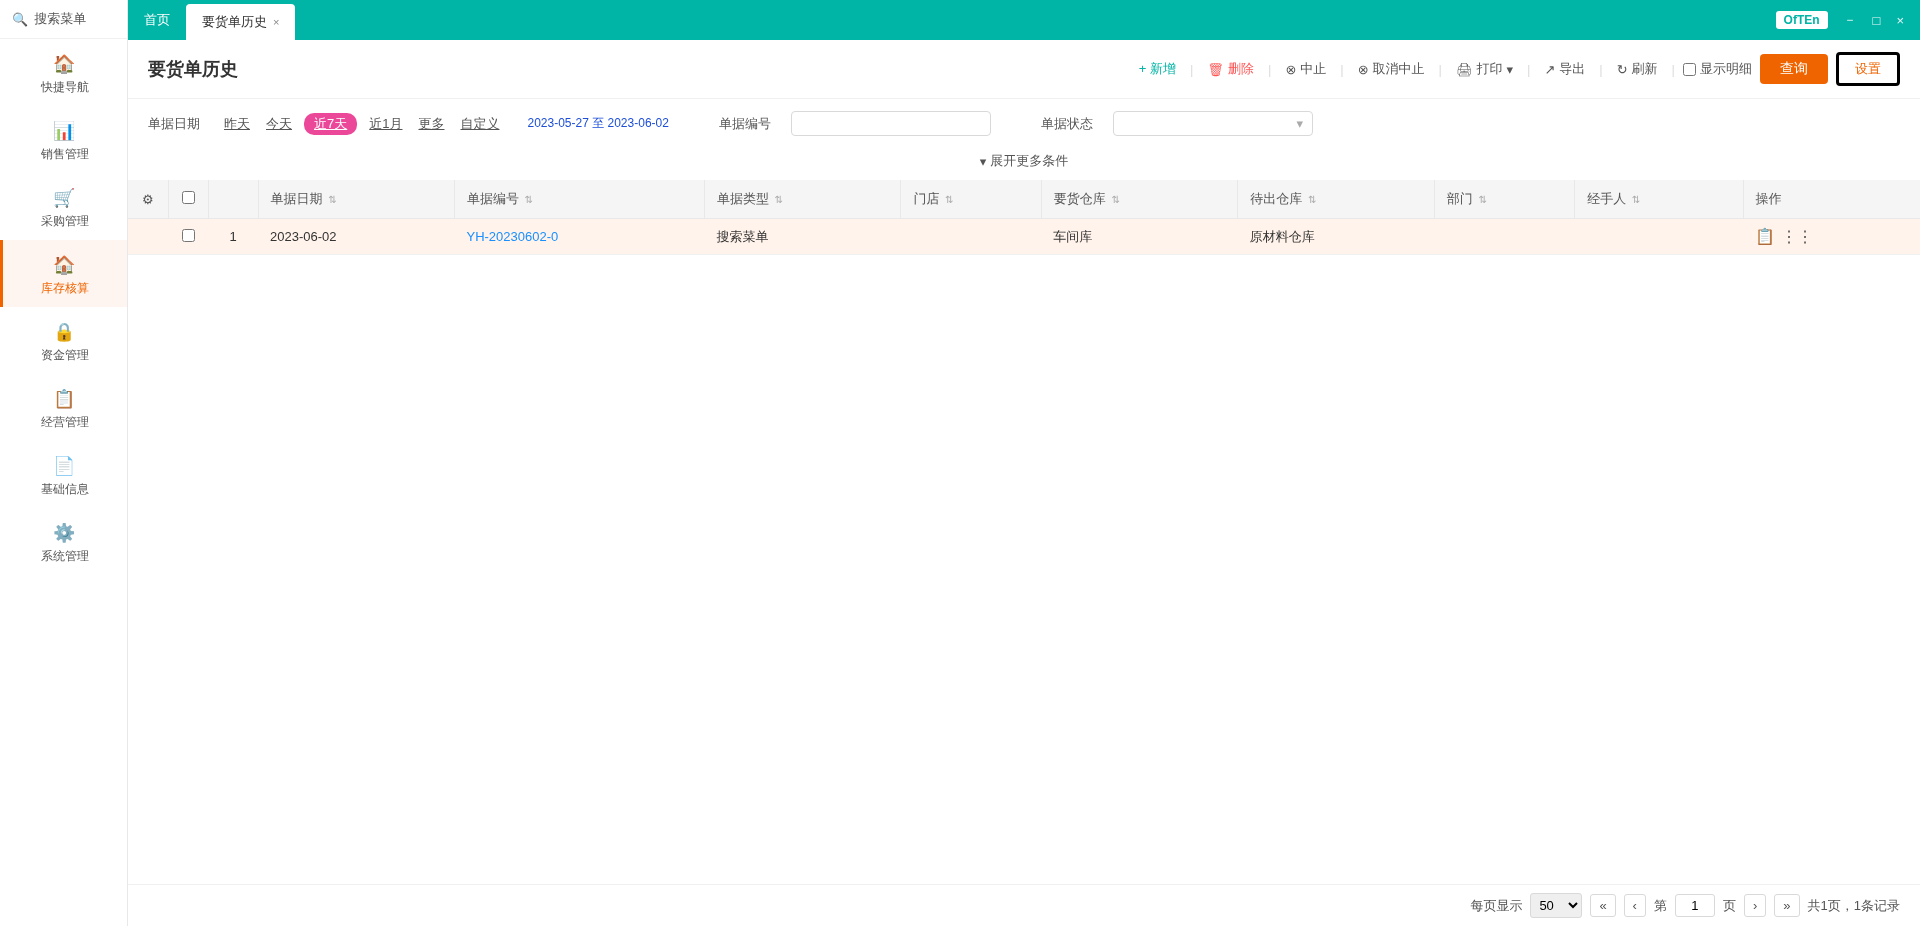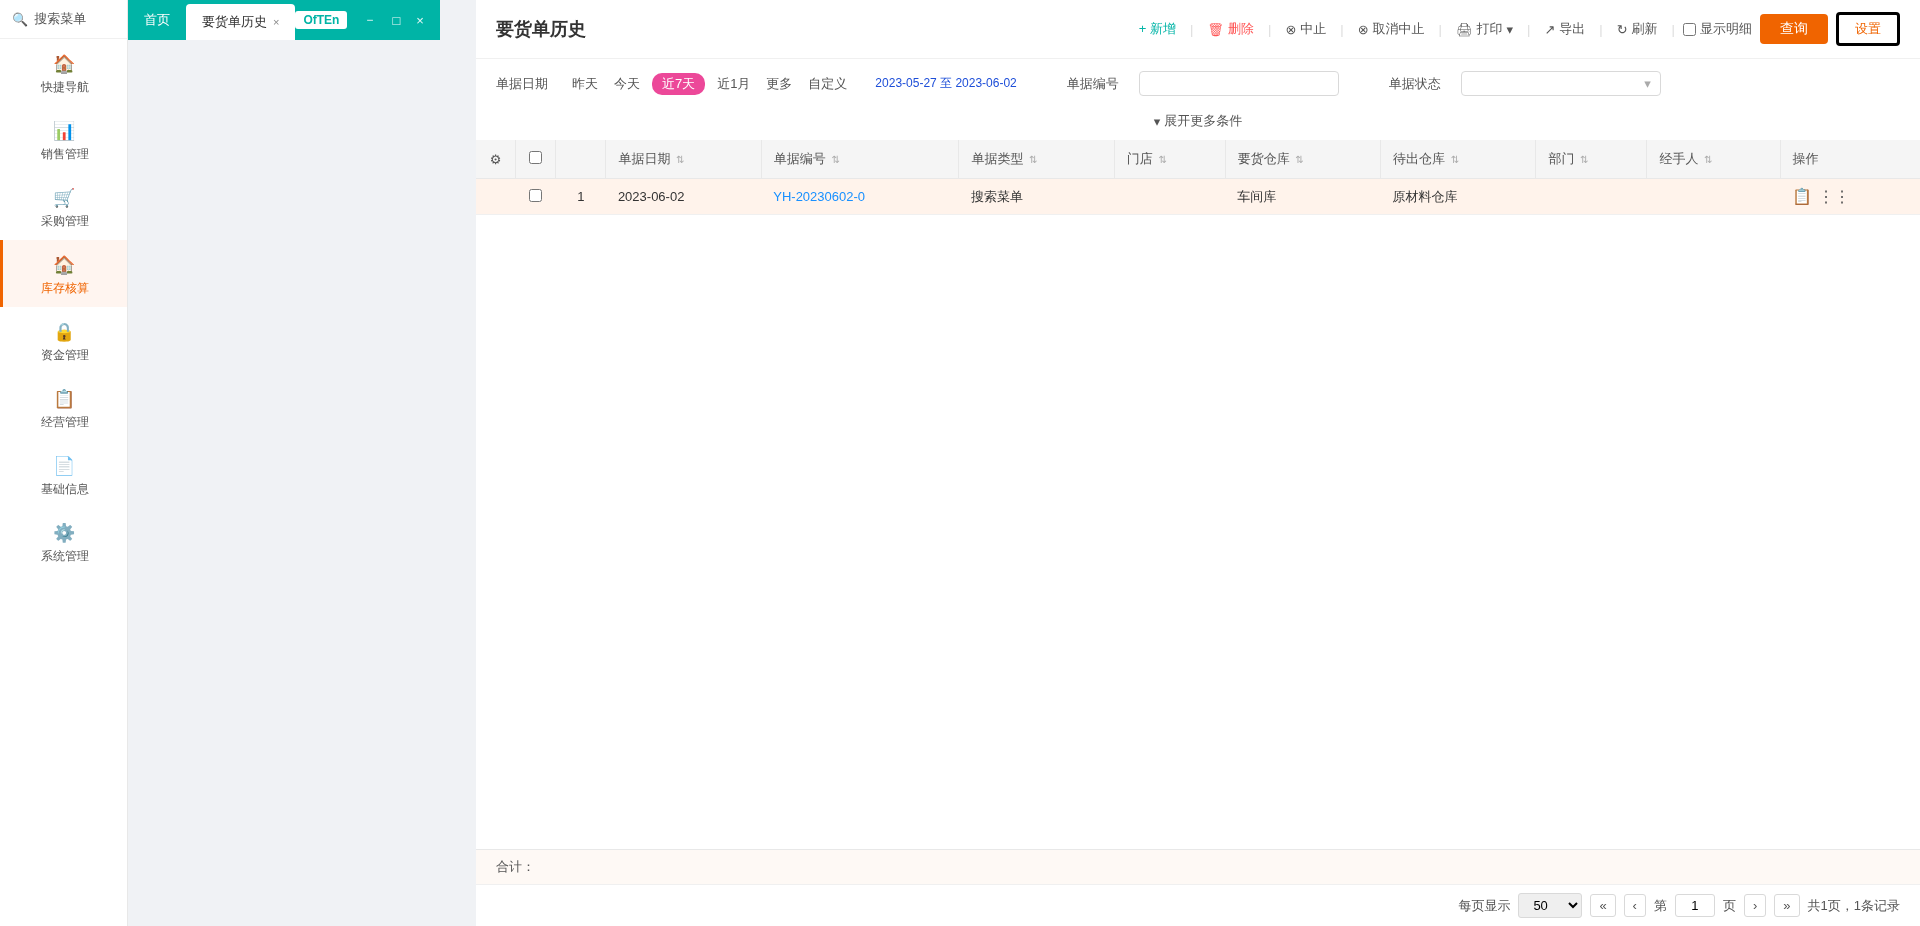--- a/index.html
+++ b/index.html
@@ -39,23 +39,22 @@
       background: #fff5f0;
       color: #f06400;
       border-left: 3px solid #f06400;
     }
     .sidebar-icon { font-size: 18px; }
 
     
     .main-container {
       flex: 1;
       display: flex;
-      flex-direction: row;
+      flex-direction: column;
       overflow: hidden;
-      gap: 36px;
     }
 
     
     .topbar {
       background: #00b4a6;
       height: 40px;
       display: flex;
       align-items: center;
       padding: 0 0 0 0;
       flex-shrink: 0;
@@ -179,20 +178,21 @@
     .date-shortcuts {
       display: flex;
       align-items: center;
       gap: 8px;
     }
     .date-shortcut {
       cursor: pointer;
       color: #555;
       font-size: 13px;
       padding: 2px 4px;
+      text-decoration: underline;
     }
     .date-shortcut.active {
       background: #ec4899;
       color: #fff;
       border-radius: 10px;
       padding: 2px 10px;
     }
     .date-range-text {
       color: #1d4ed8;
       font-size: 12px;
@@ -321,21 +321,21 @@
       border-radius: 3px;
       width: 40px;
       text-align: center;
       padding: 3px 4px;
       font-size: 13px;
       outline: none;
     }
     .per-page-select {
       border: 1px solid #d9d9d9;
       border-radius: 3px;
-      padding: 3px 10px;
+      padding: 3px 4px;
       font-size: 13px;
       outline: none;
       cursor: pointer;
     }
   </style>
 </head>
 <body>
 
 <div class="sidebar">
   <div class="sidebar-search">
@@ -554,23 +554,20 @@
               <div class="action-icons">
                 <span class="action-icon">📋</span>
                 <span class="action-icon">⋮⋮</span>
               </div>
             </td>
           </tr>
         </tbody>
       </table>
     </div>
 
-    <div class="footer-summary">
-      <span>合计：</span>
-    </div>
 
     <div class="pagination">
       <span>每页显示</span>
       <select class="per-page-select">
         <option value="50">50</option>
         <option value="20">20</option>
         <option value="100">100</option>
       </select>
       <button class="pagination-btn">«</button>
       <button class="pagination-btn">‹</button>

